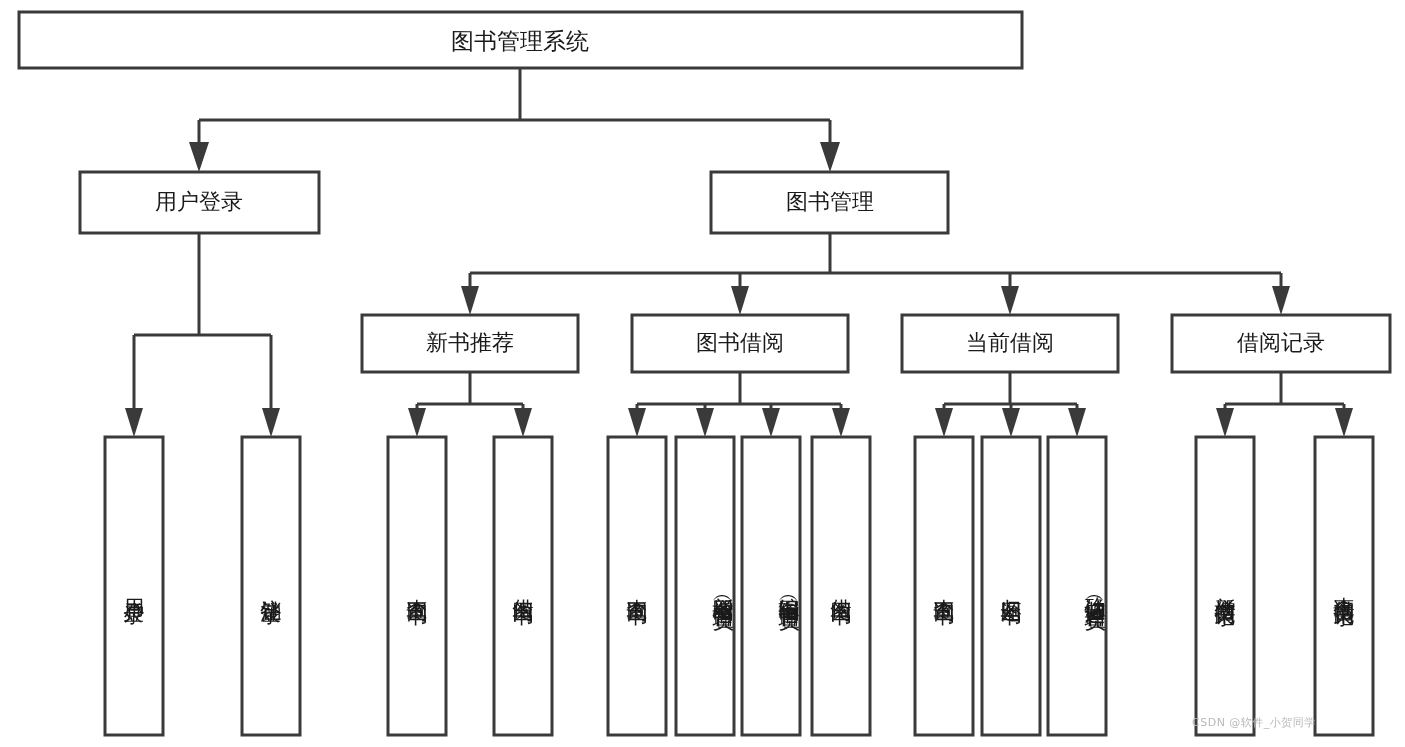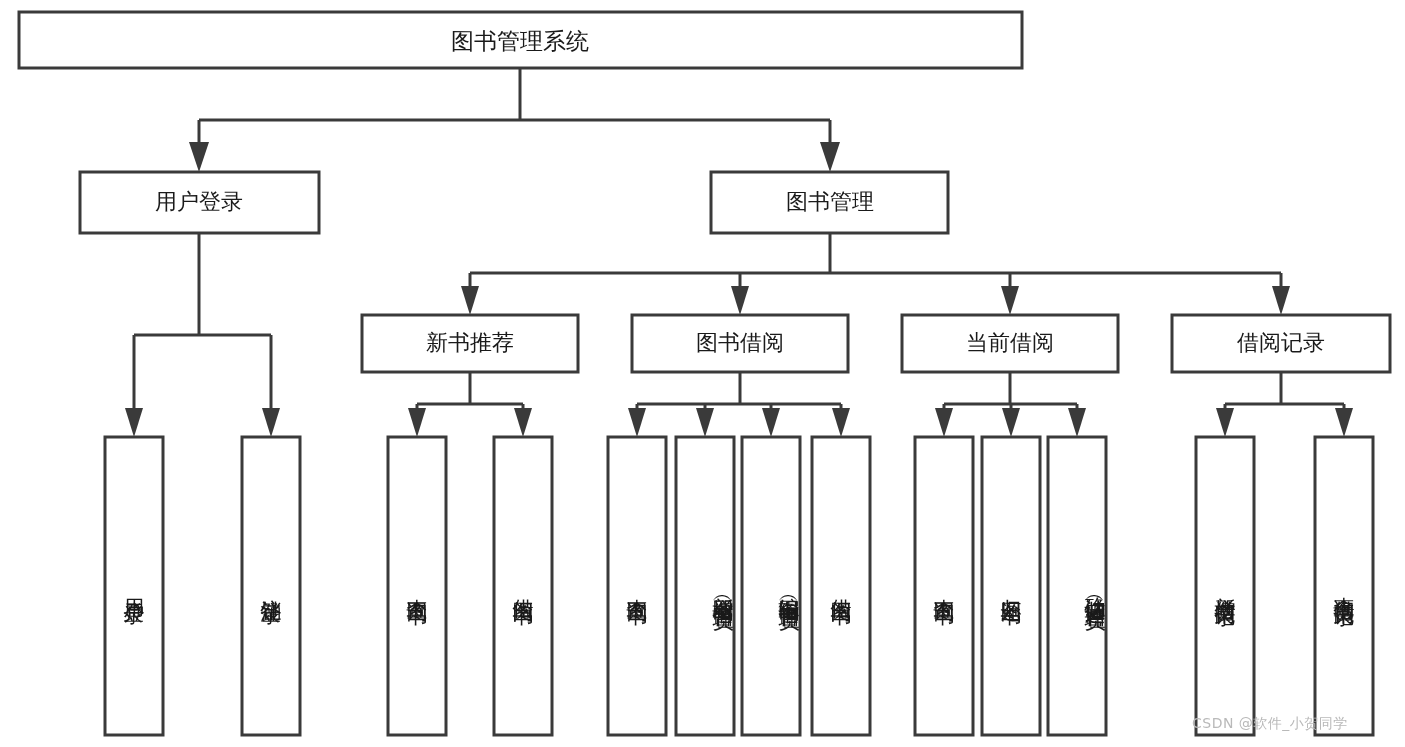--- a/index.html
+++ b/index.html
@@ -65,21 +65,21 @@
     font-size: 21px;
     line-height: 1.05;
     letter-spacing: 2px;
     color: #1a1a1a;
     white-space: nowrap;
     pointer-events: none;
   }
   .watermark {
     position: absolute;
     font-family: "DejaVu Sans", "Liberation Sans", sans-serif;
-    font-size: 14px;
+    font-size: 11px;
     color: #b9b9b9;
     letter-spacing: 0.5px;
     white-space: nowrap;
   }
 </style>
 </head>
 <body>
 
 <div id="diagram-root">
 

